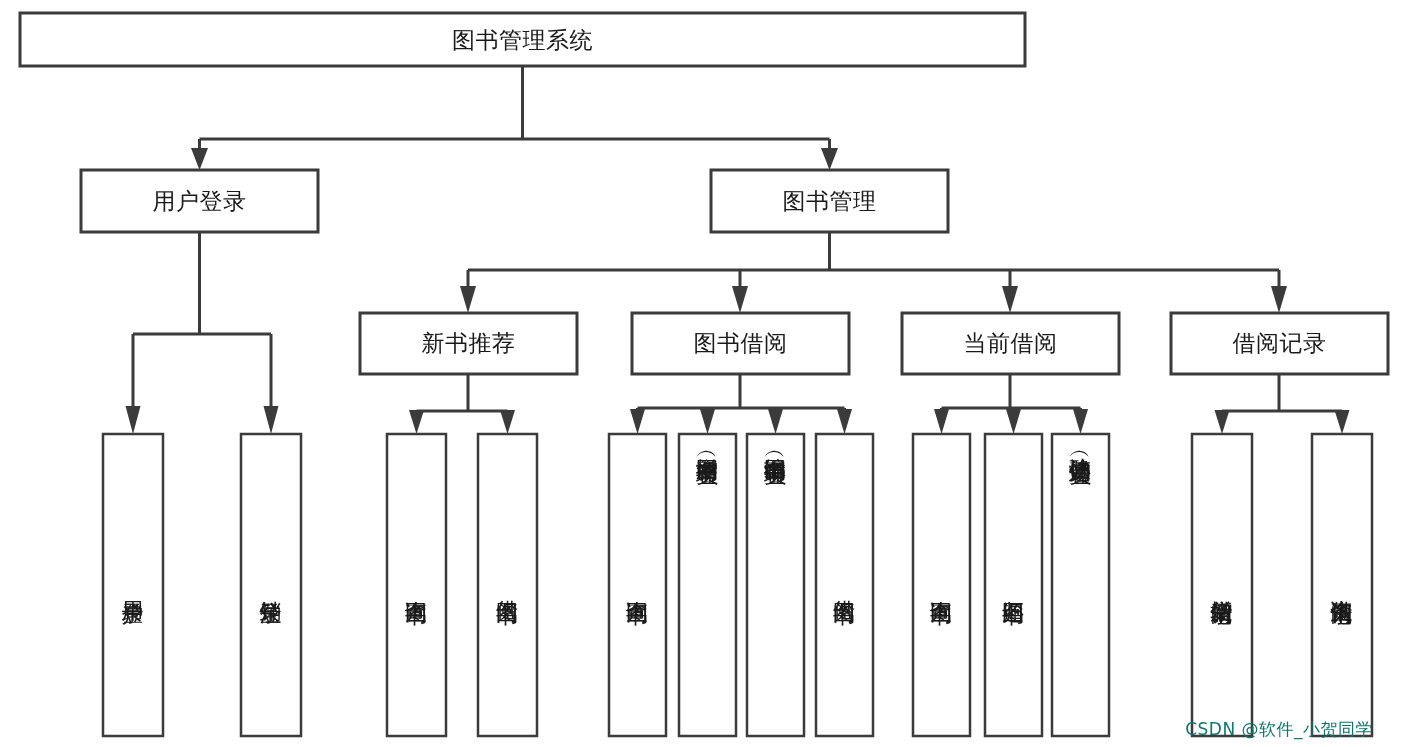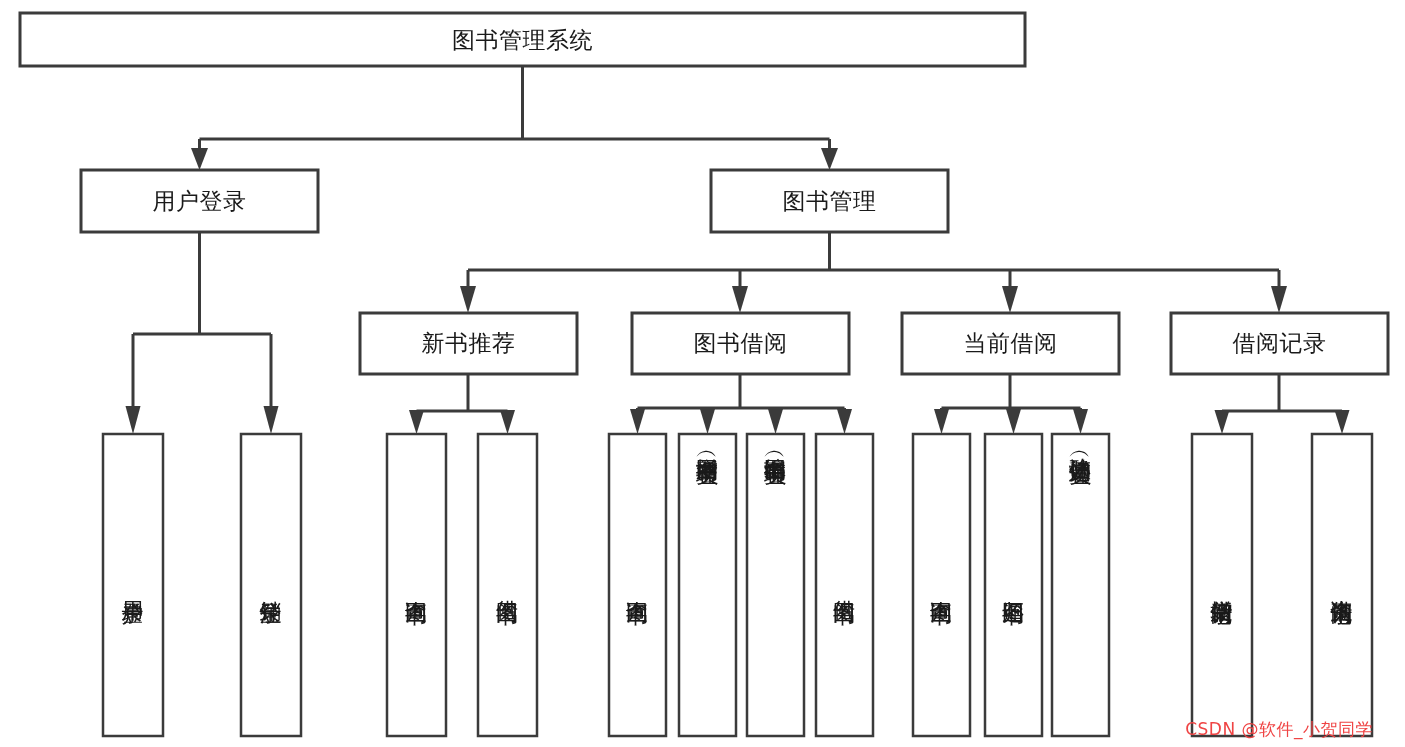--- a/index.html
+++ b/index.html
@@ -71,21 +71,21 @@
     letter-spacing: 1px;
     white-space: nowrap;
     text-align: center;
   }
   .watermark {
     position: absolute;
     right: 14px;
     bottom: 6px;
     font-family: "DejaVu Sans", "Liberation Sans", sans-serif;
     font-size: 17px;
-    color: #ef4444;
+    color: #0f766e;
     letter-spacing: 0.5px;
     pointer-events: none;
     user-select: none;
   }
 </style>
 </head>
 <body>
 
 <div id="diagram-root">
 

